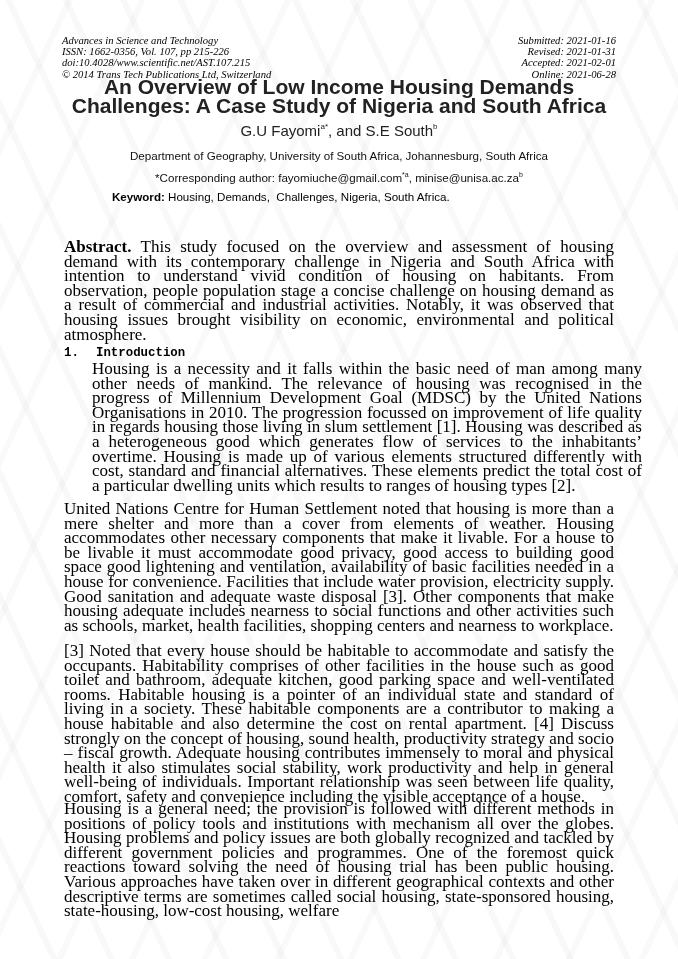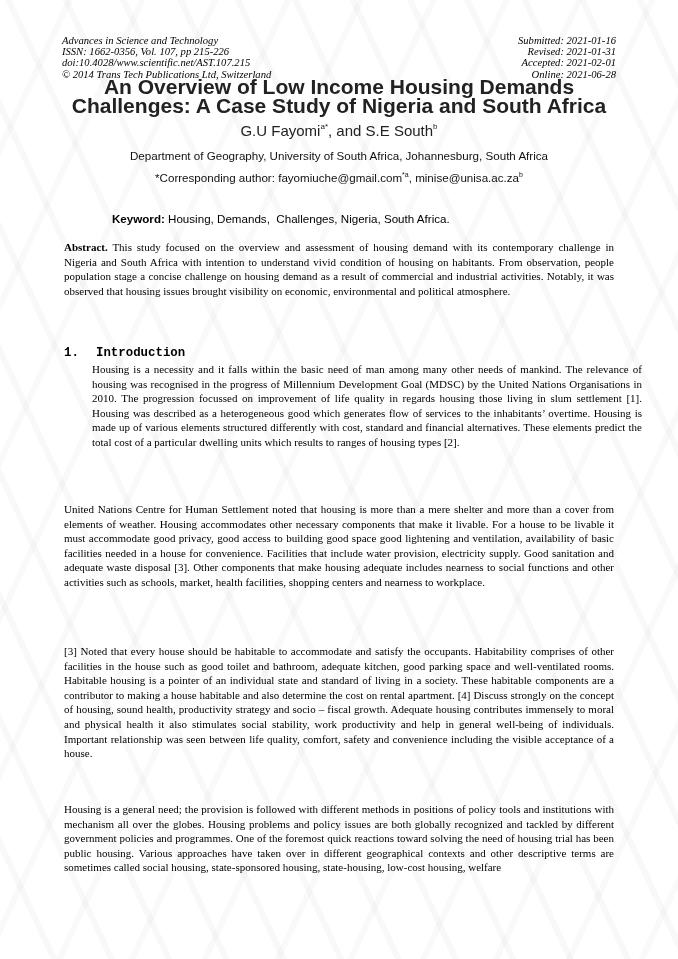--- a/index.html
+++ b/index.html
@@ -82,37 +82,37 @@
       width: 554px;
       text-align: center;
       font-family: "Liberation Sans", sans-serif;
       font-size: 11.6px;
       line-height: 14px;
       color: #111;
     }
     .corr sup { font-size: 7px; vertical-align: 5px; line-height: 0; }
     .keywords {
       position: absolute;
-      top: 212px;
+      top: 190px;
       left: 64px;
       width: 552px;
       font-family: "Liberation Sans", sans-serif;
       font-size: 11.6px;
       line-height: 14px;
       white-space: pre;
       padding-left: 48px;
     }
     .keywords .kw-label { font-weight: bold; }
 
     .para {
       position: absolute;
       left: 64px;
       width: 550px;
       font-family: "Liberation Serif", serif;
-      font-size: 11px;
+      font-size: 17px;
       line-height: 14.6px;
       text-align: justify;
       color: #000;
     }
     .para .bold-lead { font-weight: bold; }
     .abstract { top: 240px; }
     .section-head {
       position: absolute;
       top: 346px;
       left: 64px;

